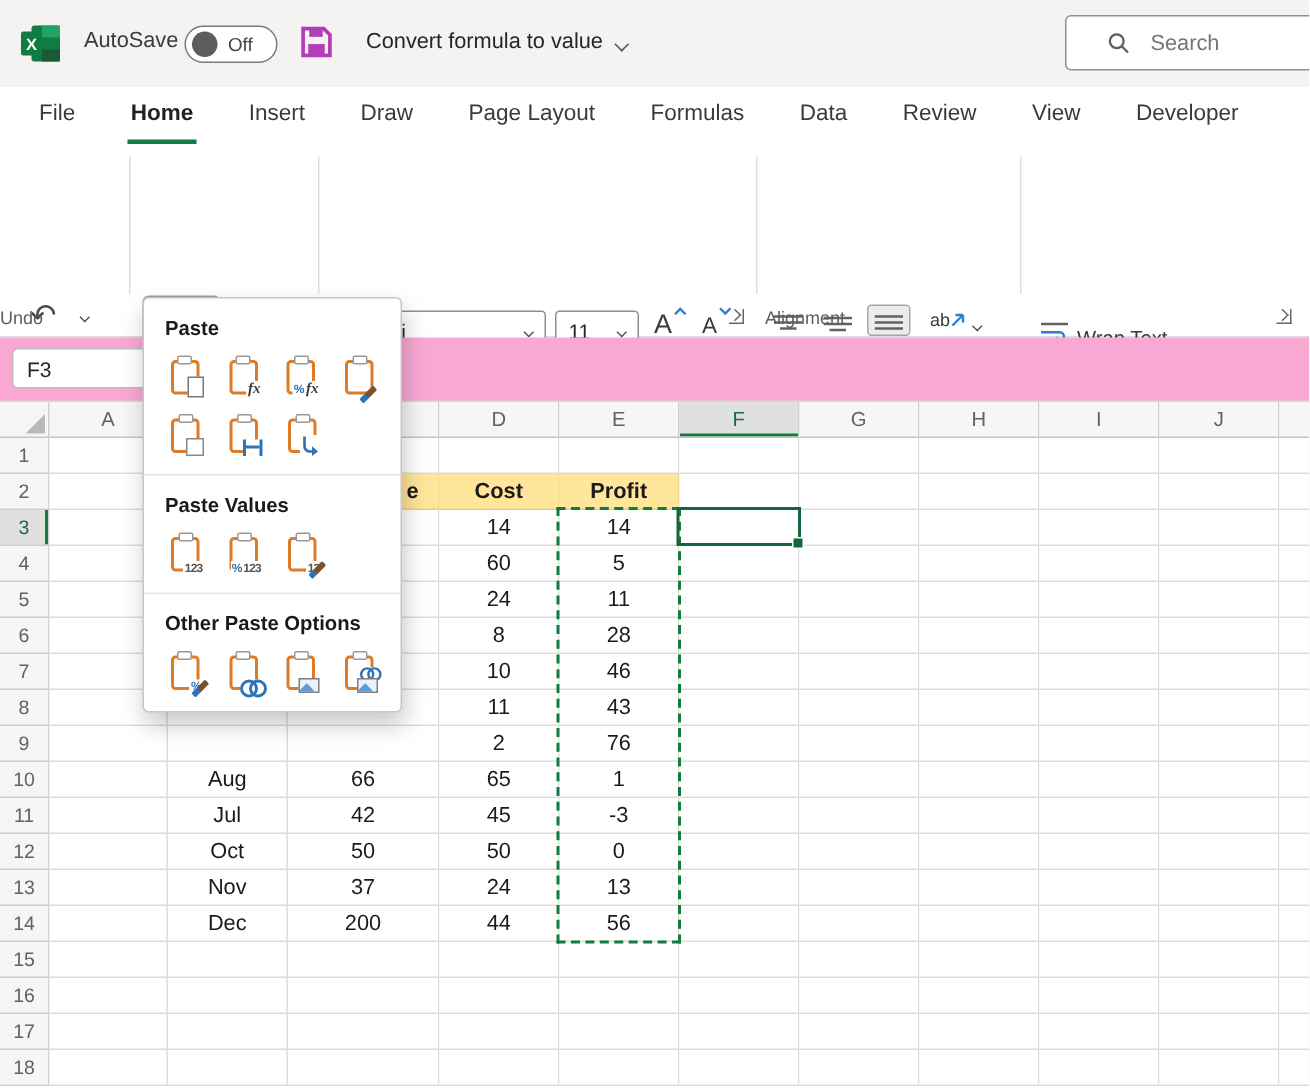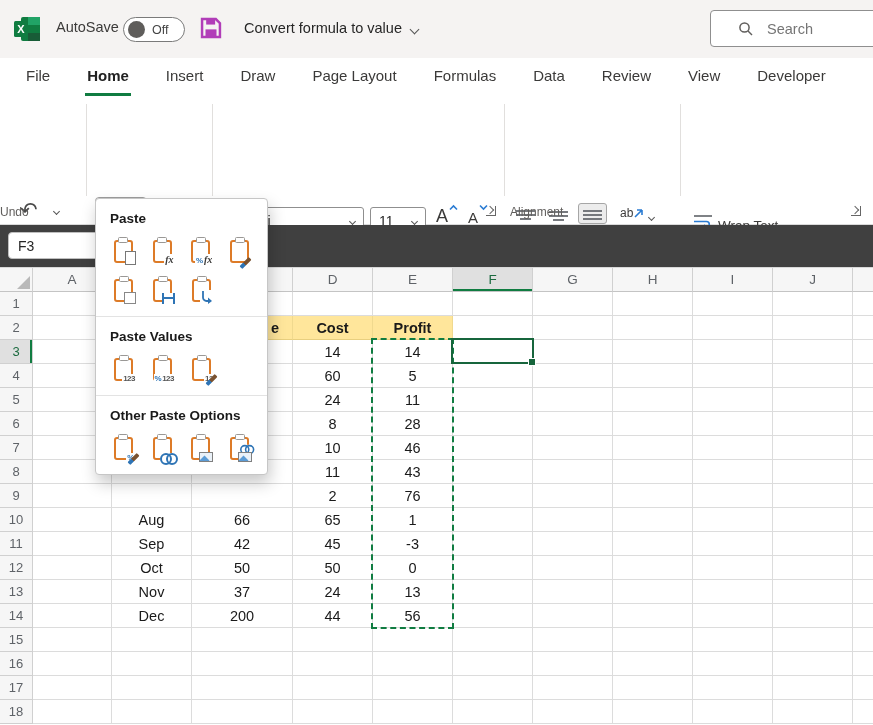--- a/index.html
+++ b/index.html
@@ -56,21 +56,21 @@
   .combo{position:absolute;height:28px;border:1px solid #8f8f8f;border-radius:3px;background:#fff;display:flex;
          align-items:center;font-size:14px;color:#262626;padding:0 8px;cursor:pointer;}
   .combo .chev{margin-left:auto;}
   .fmt-btn{position:absolute;font-size:16px;color:#3b3a39;cursor:pointer;}
   .ubar{text-decoration:underline;}
   .colorbar{position:absolute;width:20px;height:4px;}
   .boxed{border:1px solid #a6a6a6;background:#ececec;border-radius:3px;padding:3px 4px;}
   .minitxt{font-size:13.5px;color:#3b3a39;}
 
   
-  .fbar{position:absolute;left:0;top:225px;width:100%;height:43px;background:#404040;border-bottom:1px solid #d8d8d8;}
+  .fbar{position:absolute;left:0;top:225px;width:100%;height:43px;background:#f9a8d4;border-bottom:1px solid #d8d8d8;}
   .namebox{position:absolute;left:8px;top:7px;width:92px;height:27px;border:1px solid #bfbfbf;border-radius:4px;
            background:#fff;font-size:14px;color:#262626;padding-left:9px;font-family:"Liberation Sans",sans-serif;outline:none;}
 
   
   .grid{position:absolute;left:0;top:268px;width:873px;height:457px;background:#fff;font-size:14.5px;}
   .grow{display:flex;height:24px;}
   .hcell{background:#f6f6f6;border-right:1px solid #d0d0d0;border-bottom:1px solid #c4c4c4;color:#5f6368;
          font-size:13.5px;display:flex;align-items:center;justify-content:center;cursor:pointer;}
   .hcell.selhdr{background:#e0e0e0;color:#1c6b40;box-shadow:inset 0 -2px 0 #107C41;}
   .rhdr{background:#f6f6f6;border-right:1px solid #d0d0d0;border-bottom:1px solid #d0d0d0;color:#5f6368;
@@ -524,21 +524,21 @@
           <div class="cell" style="width: 80px; flex: 0 0 auto;"></div>
           <div class="cell" style="width: 80px; flex: 0 0 auto;"></div>
           <div class="cell" style="width: 80px; flex: 0 0 auto;"></div>
           <div class="cell" style="width: 80px; flex: 0 0 auto;"></div>
           <div class="cell" style="width: 80px; flex: 0 0 auto;"></div>
           <div class="cell" style="width: 21px; flex: 0 0 auto;"></div>
         </div>
         <div class="grow">
           <div class="rhdr" style="width: 33px; flex: 0 0 auto;">11</div>
           <div class="cell" style="width: 79px; flex: 0 0 auto;"></div>
-          <div class="cell" style="width: 80px; flex: 0 0 auto;">Sep</div>
+          <div class="cell" style="width: 80px; flex: 0 0 auto;">Jul</div>
           <div class="cell" style="width: 101px; flex: 0 0 auto;">42</div>
           <div class="cell" style="width: 80px; flex: 0 0 auto;">45</div>
           <div class="cell" style="width: 80px; flex: 0 0 auto;">-3</div>
           <div class="cell" style="width: 80px; flex: 0 0 auto;"></div>
           <div class="cell" style="width: 80px; flex: 0 0 auto;"></div>
           <div class="cell" style="width: 80px; flex: 0 0 auto;"></div>
           <div class="cell" style="width: 80px; flex: 0 0 auto;"></div>
           <div class="cell" style="width: 80px; flex: 0 0 auto;"></div>
           <div class="cell" style="width: 21px; flex: 0 0 auto;"></div>
         </div>

